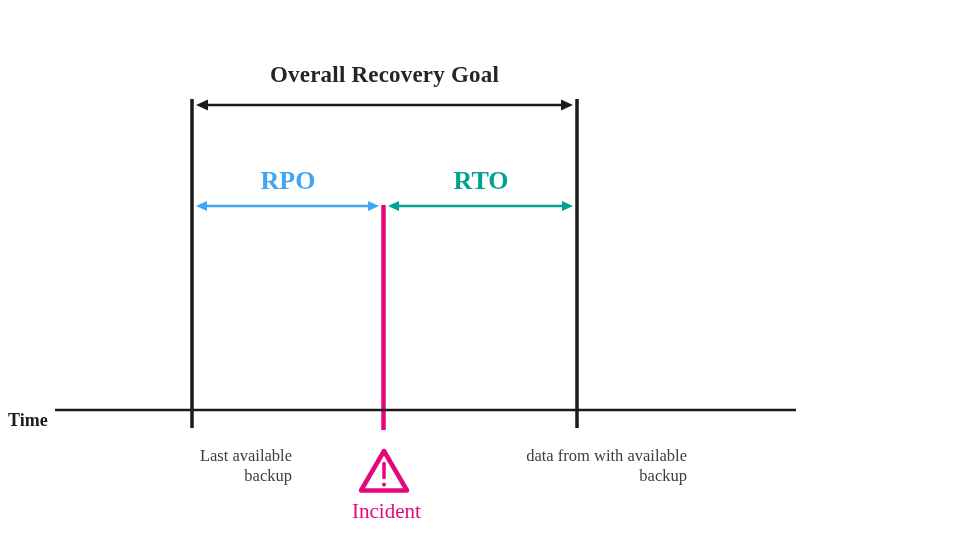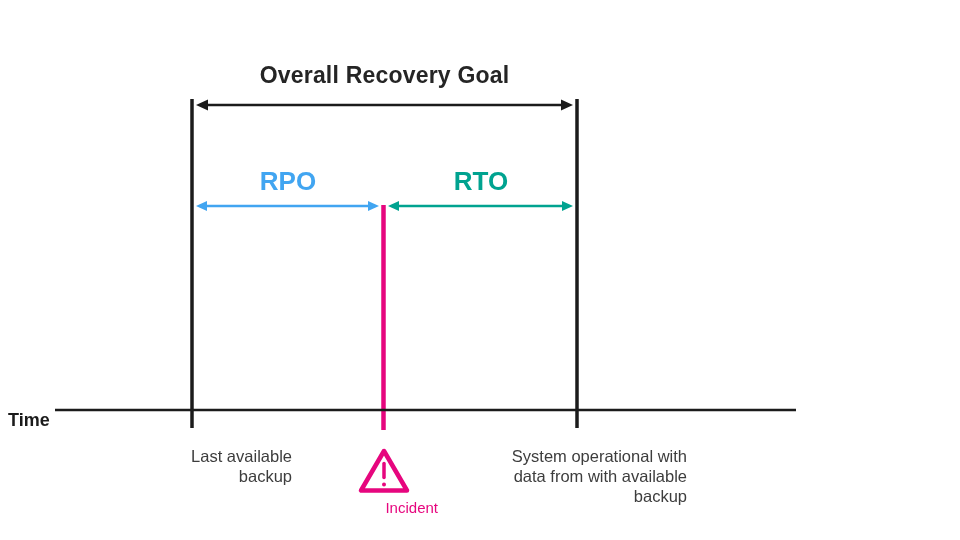--- a/index.html
+++ b/index.html
@@ -7,20 +7,21 @@
     padding: 0;
     background: #ffffff;
     font-family: "Liberation Sans", sans-serif;
   }
   .canvas {
     position: relative;
     width: 796px;
     height: 540px;
     background: #ffffff;
     overflow: hidden;
+    font-family: Liberation Serif, serif;
   }
   .abs { position: absolute; }
   .diagram-title {
     left: 192px; top: 62px; width: 385px;
     text-align: center;
     font-size: 23px;
     font-weight: 700;
     color: #252525;
     letter-spacing: 0.2px;
   }
@@ -47,23 +48,23 @@
   }
   .marker-label {
     text-align: right;
     font-size: 16.5px;
     line-height: 20px;
     color: #3d3d3d;
   }
   .left-marker-label  { left: 92px;  top: 446px; width: 200px; }
   .right-marker-label { left: 467px; top: 446px; width: 220px; }
   .incident-label {
-    left: 338px; top: 499px; width: 100px;
-    text-align: right;
-    font-size: 15px;
+    left: 352px; top: 499px; width: 100px;
+    text-align: left;
+    font-size: 21px;
     color: #e6067e;
   }
   svg.layer {
     position: absolute;
     left: 0; top: 0;
     width: 960px;
     height: 540px;
   }
 </style>
 </head>
@@ -115,20 +116,19 @@
   <div class="abs rpo-label">RPO</div>
 
   <div class="abs time-label">Time</div>
 
   <div class="abs marker-label left-marker-label">
     <div>Last available</div>
     <div>backup</div>
   </div>
 
   <div class="abs marker-label right-marker-label">
-    <div>System operational with</div>
     <div>data from with available</div>
     <div>backup</div>
   </div>
 
   <div class="abs incident-label">Incident</div>
 
 </div>
 
 </body></html>

